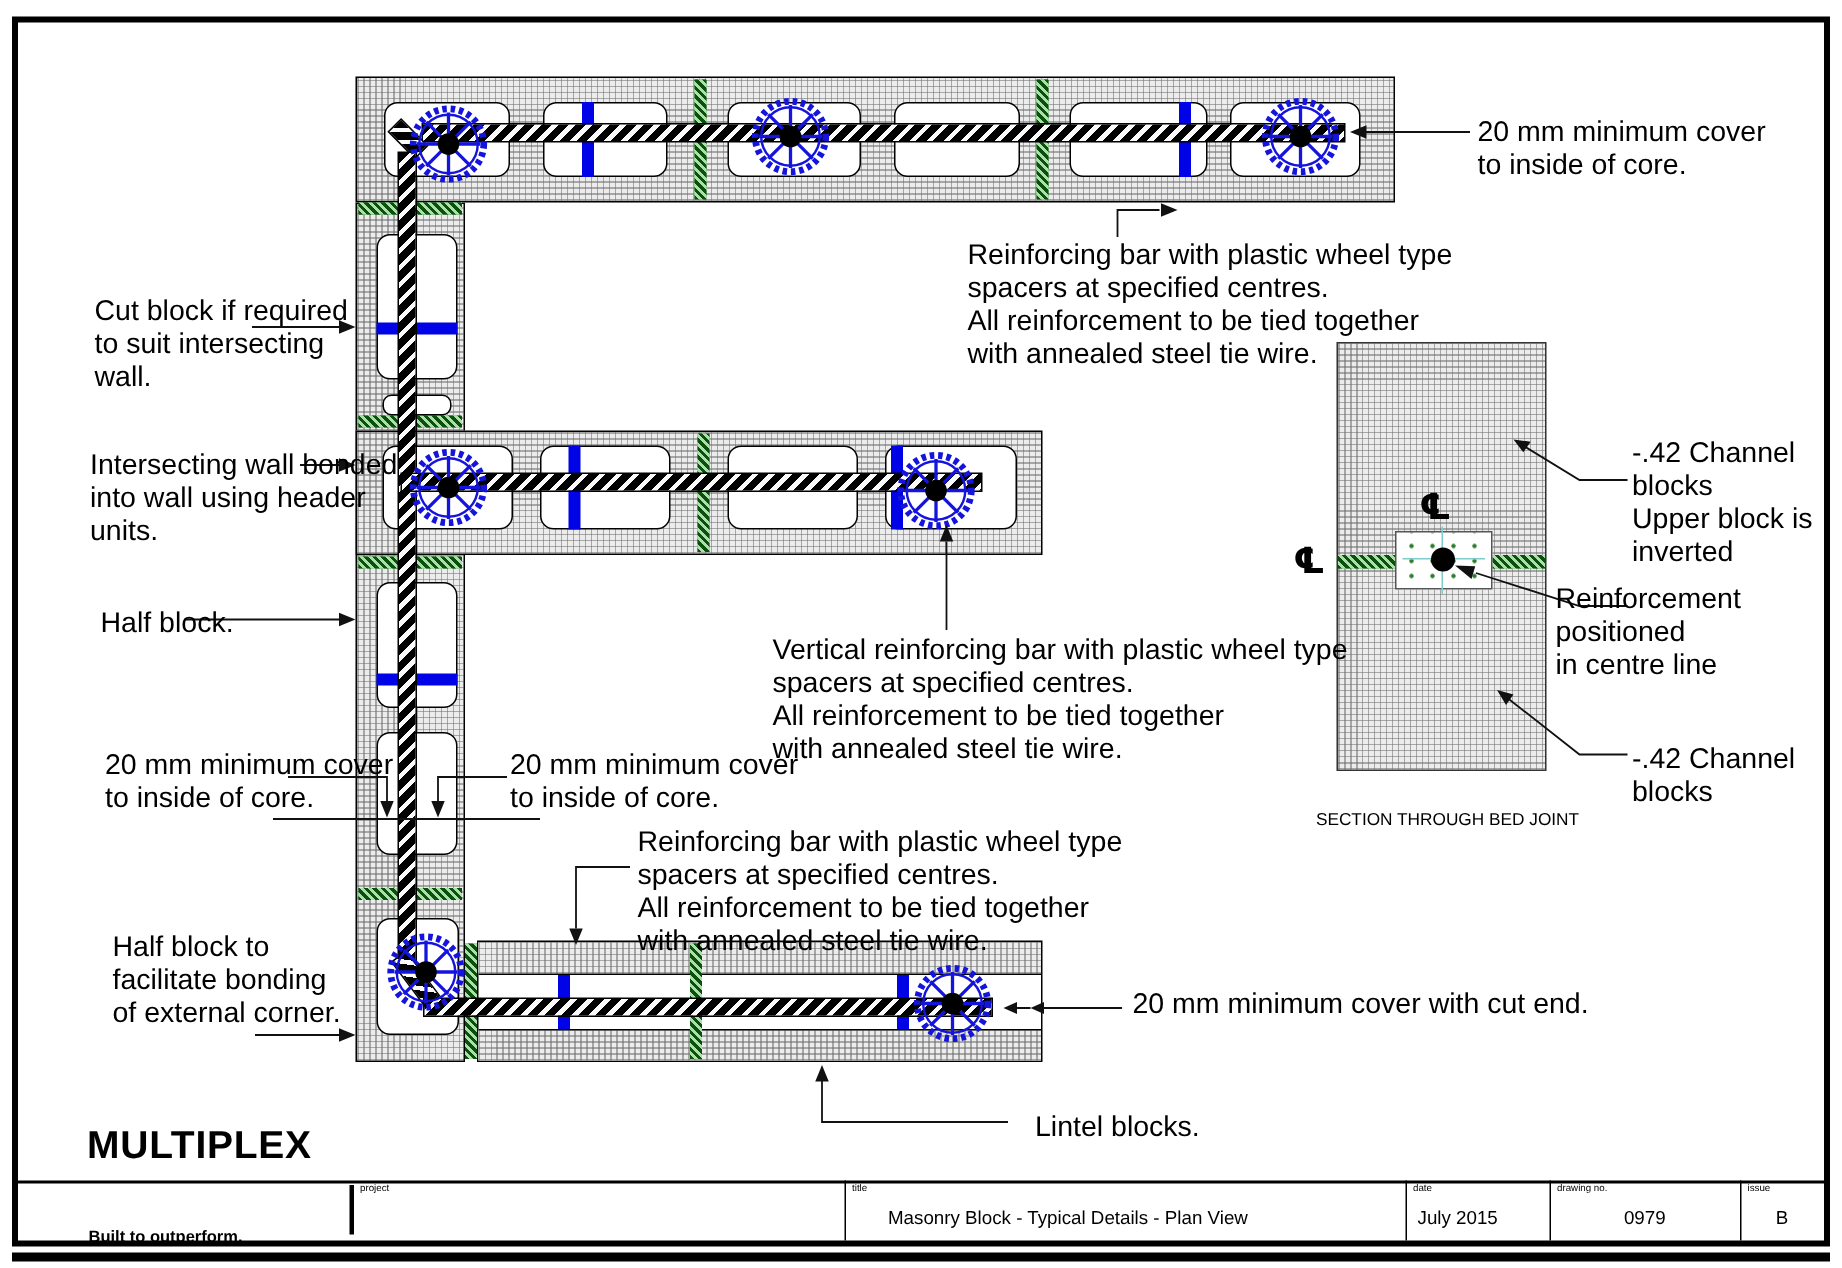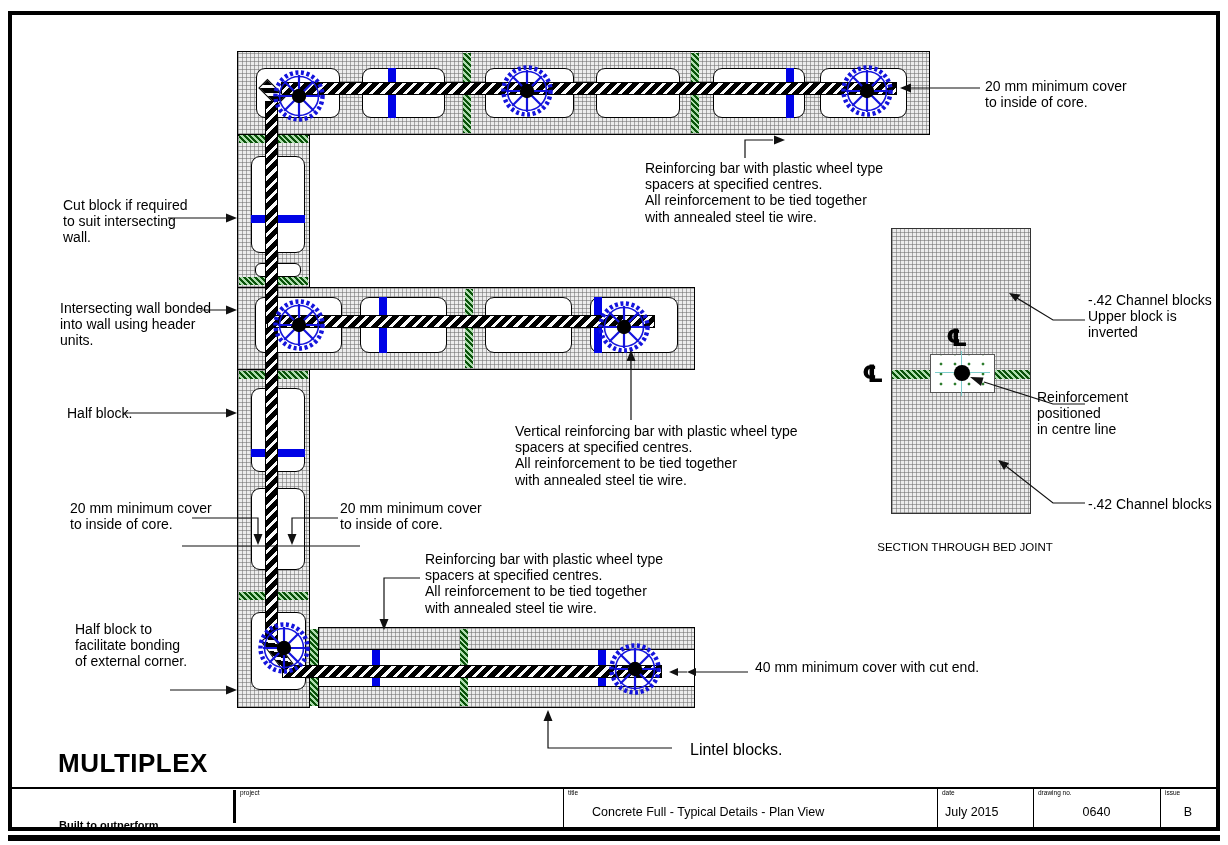--- a/index.html
+++ b/index.html
@@ -9,21 +9,21 @@
   .frame{left:8px;top:11px;width:1212px;height:820px;border:4px solid #000;box-sizing:border-box;}
   .hatch{background-color:#ececec;
     background-image:repeating-linear-gradient(0deg,rgba(110,110,110,.55) 0 1px,transparent 1px 4px),
                      repeating-linear-gradient(90deg,rgba(110,110,110,.55) 0 1px,transparent 1px 4px);}
   .wall{border:1.8px solid #000;box-sizing:border-box;}
   .core{background:#fff;border:1.5px solid #000;border-radius:9px;box-sizing:border-box;}
   .gj{background-color:#3a9a3a;
       background-image:repeating-linear-gradient(45deg,rgba(0,70,0,.85) 0 2px,rgba(180,225,180,.95) 2px 4px);}
   .tie{background:#0003e6;}
   .rebar{background:repeating-linear-gradient(135deg,#000 0 5px,#fafafa 5px 8px);border:1px solid #000;box-sizing:border-box;}
-  .note{font-size:14px;line-height:1.16;white-space:pre-line;}
+  .note{font-size:19px;line-height:1.16;white-space:pre-line;}
   .cl{font-family:"DejaVu Sans",sans-serif;font-style:italic;font-size:24px;font-weight:600;}
   .tb-label{font-size:6.5px;}
   .tb-val{font-size:12.5px;line-height:1.25;white-space:pre-line;}
   .vline{background:#000;}
   svg.leaders{left:0;top:0;pointer-events:none;}
   .wheel{pointer-events:none;}
 </style>
 </head>
 <body>
 
@@ -188,41 +188,41 @@
 All reinforcement to be tied together
 with annealed steel tie wire.</div>
   <div class="abs note" style="left:515px;top:423px;">Vertical reinforcing bar with plastic wheel type
 spacers at specified centres.
 All reinforcement to be tied together
 with annealed steel tie wire.</div>
   <div class="abs note" style="left:425px;top:551px;">Reinforcing bar with plastic wheel type
 spacers at specified centres.
 All reinforcement to be tied together
 with annealed steel tie wire.</div>
-  <div class="abs note" style="left:755px;top:659px;">40 mm minimum cover with cut end.</div>
-  <div class="abs note" style="left:690px;top:741px;font-size:16px;">Lintel blocks.</div>
+  <div class="abs note" style="left:755px;top:659px;">20 mm minimum cover with cut end.</div>
+  <div class="abs note" style="left:690px;top:741px;font-size:19px;">Lintel blocks.</div>
   <div class="abs note" style="left:1088px;top:292px;">-.42 Channel blocks
 Upper block is
 inverted</div>
   <div class="abs note" style="left:1037px;top:389px;">Reinforcement
 positioned
 in centre line</div>
   <div class="abs note" style="left:1088px;top:496px;">-.42 Channel blocks</div>
 
   <div class="abs" style="left:12px;top:787px;width:1204px;height:2px;background:#000;"></div>
   <div class="abs" style="left:58px;top:748px;font-size:26px;font-weight:900;letter-spacing:.5px;text-align:right;">MULTIPLEX</div>
   <div class="abs" style="left:59px;top:819px;font-size:11px;font-weight:bold;">Built to outperform.</div>
   <div class="abs vline" style="left:233px;top:790px;width:3px;height:33px;"></div>
   <span class="abs tb-label" style="left:240px;top:789px;">project</span>
   <div class="abs vline" style="left:563px;top:787px;width:1px;height:40px;"></div>
   <span class="abs tb-label" style="left:568px;top:789px;">title</span>
-  <div class="abs tb-val" style="left:592px;top:805px;">Concrete Full - Typical Details - Plan View</div>
+  <div class="abs tb-val" style="left:592px;top:805px;">Masonry Block - Typical Details - Plan View</div>
   <div class="abs vline" style="left:937px;top:787px;width:1px;height:40px;"></div>
   <span class="abs tb-label" style="left:942px;top:789px;">date</span>
   <div class="abs tb-val" style="left:945px;top:805px;">July 2015</div>
   <div class="abs vline" style="left:1033px;top:787px;width:1px;height:40px;"></div>
   <span class="abs tb-label" style="left:1038px;top:789px;">drawing no.</span>
-  <div class="abs tb-val" style="left:1033px;top:805px;width:127px;text-align:center;">0640</div>
+  <div class="abs tb-val" style="left:1033px;top:805px;width:127px;text-align:center;">0979</div>
   <div class="abs vline" style="left:1160px;top:787px;width:1px;height:40px;"></div>
   <span class="abs tb-label" style="left:1165px;top:789px;">issue</span>
   <div class="abs tb-val" style="left:1160px;top:805px;width:56px;text-align:center;">B</div>
 
 </div>
 
 </body></html>

